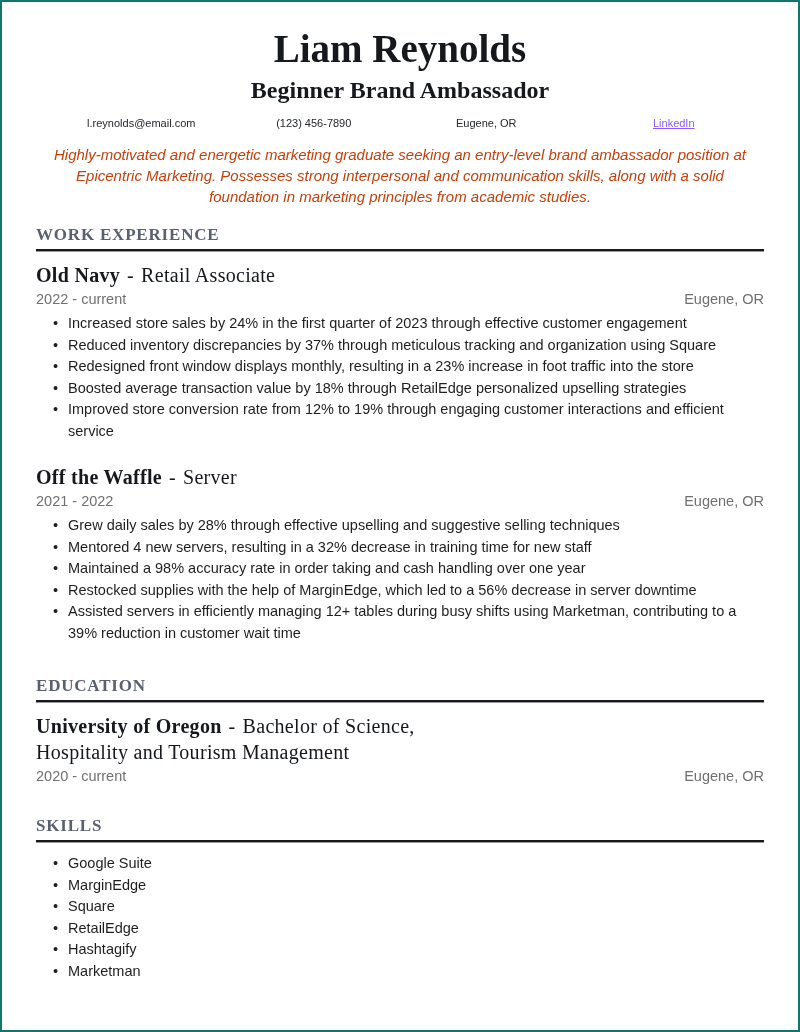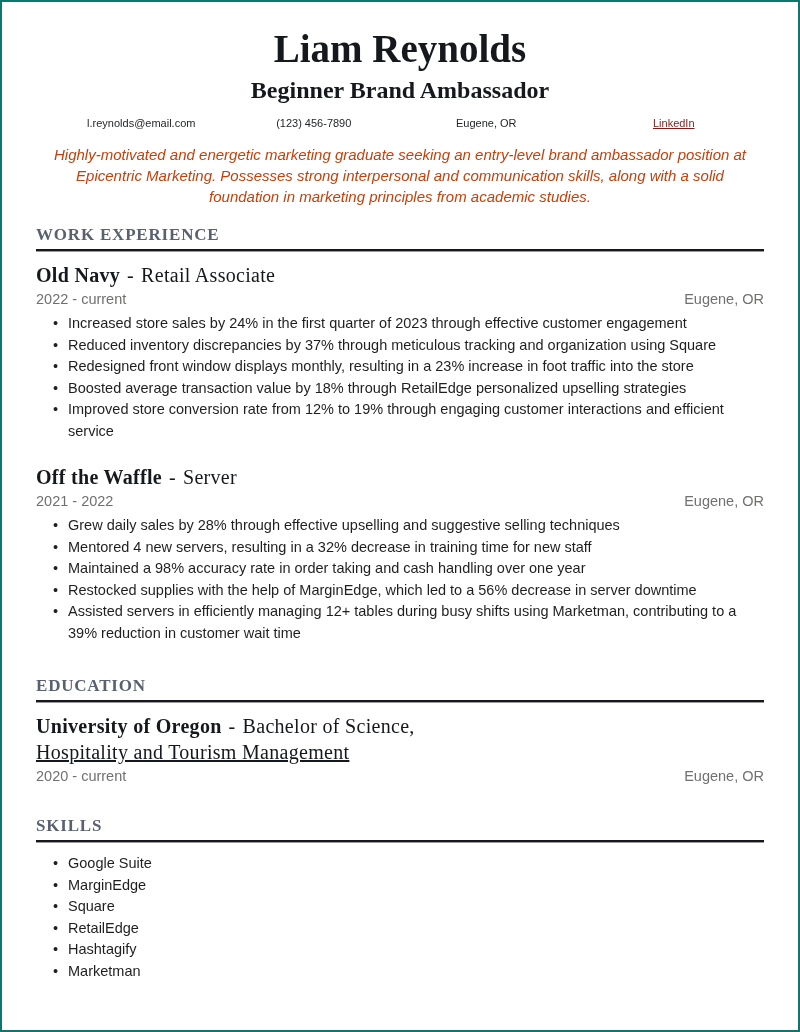--- a/index.html
+++ b/index.html
@@ -39,21 +39,21 @@
     display: flex;
   }
   .contact-col {
     flex: 1 1 0;
     text-align: center;
     font-size: 11px;
     color: #24272b;
     white-space: nowrap;
   }
   .contact-link {
-    color: #7f1d1d;
+    color: #8b5cf6;
     text-decoration: underline;
     cursor: pointer;
     margin-left: 30px;
   }
   .summary {
     margin: 15px auto 0 auto;
     max-width: 712px;
     text-align: center;
     font-style: italic;
     font-size: 15px;
@@ -84,21 +84,21 @@
   .entry-title {
     font-family: "Liberation Serif", serif;
     font-size: 20px;
     line-height: 26px;
     color: #15181d;
     letter-spacing: 0.3px;
   }
   .entry-title .org { font-weight: 700; }
   .entry-title .sep { font-weight: 400; margin: 0 7px; }
   .entry-title .role { font-weight: 400; }
-  .degree-line2 { display: block; text-decoration: underline; }
+  .degree-line2 { display: block; }
   .entry-meta {
     display: flex;
     justify-content: space-between;
     margin-top: 3px;
     font-size: 14.5px;
     color: #70716f;
   }
 
   ul.bullets {
     list-style: none;

